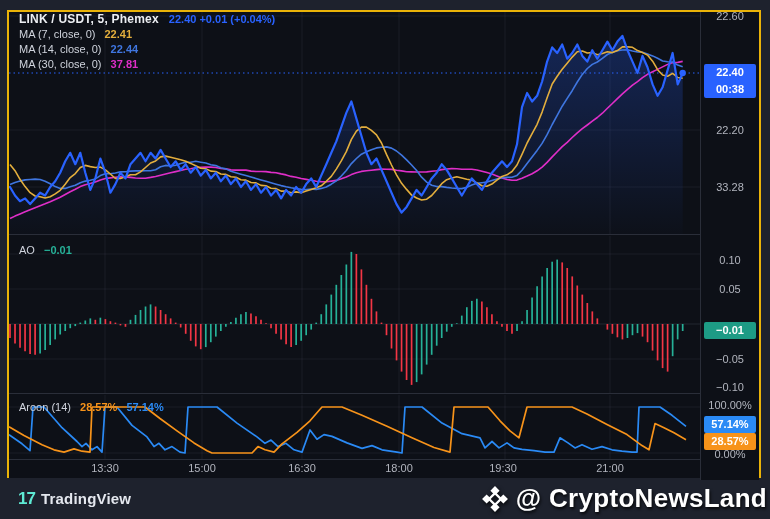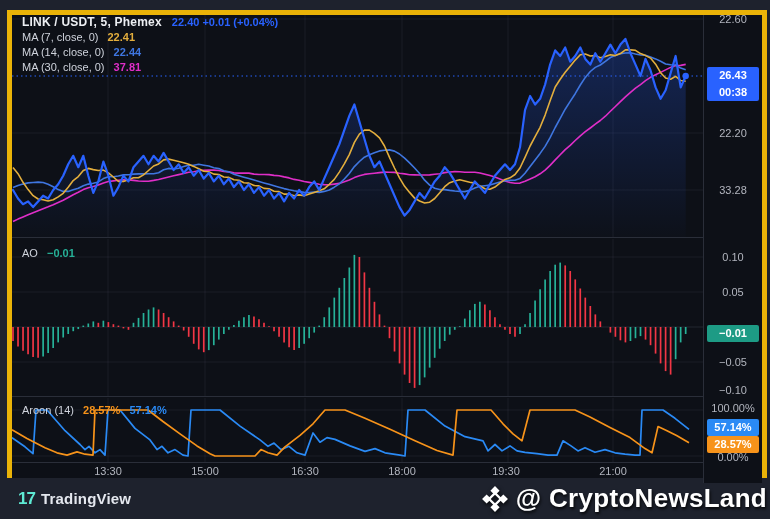--- a/index.html
+++ b/index.html
@@ -1,17 +1,17 @@
 <!DOCTYPE html>
 <html><head>
 <meta charset="utf-8">
 <style>
   html,body{margin:0;padding:0;background:#1e222d;font-family:"Liberation Sans",sans-serif;}
   #stage{position:relative;width:770px;height:519px;background:#1e222d;overflow:hidden;}
-  #chart{position:absolute;left:7px;top:10px;width:750px;height:468px;background:#0d1017;border:5px solid #eab308;box-sizing:content-box;}
+  #chart{position:absolute;left:7px;top:10px;width:750px;height:468px;background:#0d1017;border:2px solid #eab308;box-sizing:content-box;}
   #plot-wrap{position:absolute;left:0;top:0;width:691px;height:468px;}
   svg{display:block;}
   .legend{position:absolute;left:10px;z-index:5;white-space:nowrap;}
   .legend-row{height:15px;line-height:15px;font-size:11px;color:#cfd3dc;}
   .legend-row .sym{font-size:12px;font-weight:bold;color:#eceef2;letter-spacing:.2px;}
   .legend-row .quote{font-weight:bold;margin-left:7px;}
   .legend-row .val{font-weight:bold;margin-left:6px;text-align:center;}
   .axis-col{position:absolute;left:691px;top:0;width:58px;height:468px;border-left:1px solid #2a2e39;background:#0d1017;z-index:4;}
   .tick{position:absolute;left:0;width:100%;text-align:center;font-size:11px;color:#b2b5be;height:14px;line-height:14px;}
   .badge{position:absolute;left:3px;width:52px;border-radius:2px;color:#fff;text-align:center;font-size:11px;font-weight:bold;z-index:6;}
@@ -246,30 +246,30 @@
     <div class="legend" style="top:388px;">
       <div class="legend-row">
         <span>Aroon (14)</span>
         <span class="val" id="aroon-down-val" style="color: rgb(247, 147, 26);">28.57%</span>
         <span class="val" id="aroon-up-val" style="color: rgb(42, 138, 245);">57.14%</span>
       </div>
     </div>
 
     <div class="axis-col" id="axis-col">
       <div class="badge" id="price-badge" style="top: 52px; height: 34px; background: rgb(41, 98, 255);">
-        <span class="b-line">26.43</span>
+        <span class="b-line">22.40</span>
         <span class="b-line">00:38</span>
       </div>
       <div class="badge small" id="ao-badge" style="top: 310px; background: rgb(29, 155, 133);">−0.01</div>
       <div class="badge small" id="aroon-up-badge" style="top: 404px; background: rgb(42, 138, 245);">57.14%</div>
       <div class="badge small" id="aroon-down-badge" style="top: 421px; background: rgb(247, 147, 26);">28.57%</div>
     <div class="tick" style="top: -3px;">22.60</div>
         <div class="tick" style="top: 111px;">22.20</div>
         <div class="tick" style="top: 168px;">33.28</div>
-        <div class="tick" style="top: 235px;">0.10</div>
+        <div class="tick" style="top: 241px;">0.10</div>
         <div class="tick" style="top: 270px;">0.05</div>
         <div class="tick" style="top: 340px;">−0.05</div>
         <div class="tick" style="top: 368px;">−0.10</div>
         <div class="tick" style="top: 386px;">100.00%</div>
         <div class="tick" style="top: 435px;">0.00%</div>
       </div>
 
     <div class="time-axis" id="time-axis">
         <div class="t-label" style="left: 66px;">13:30</div>
         <div class="t-label" style="left: 163px;">15:00</div>

